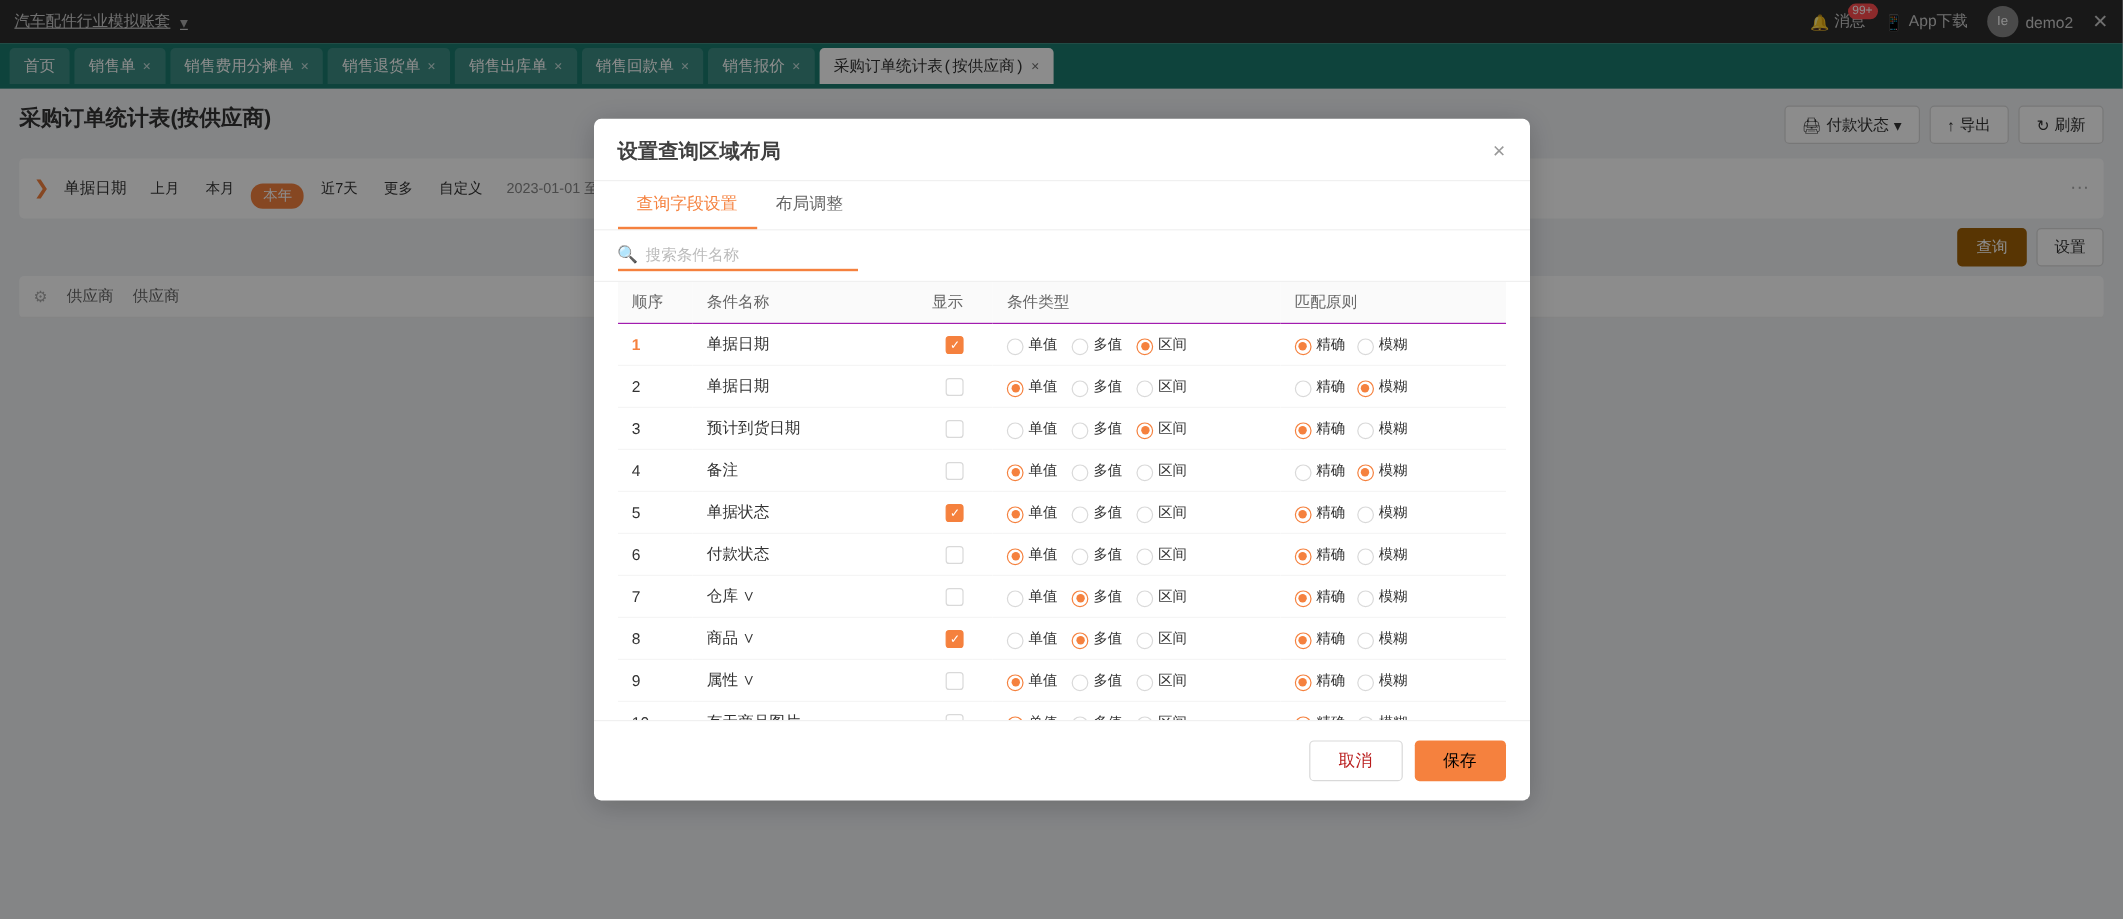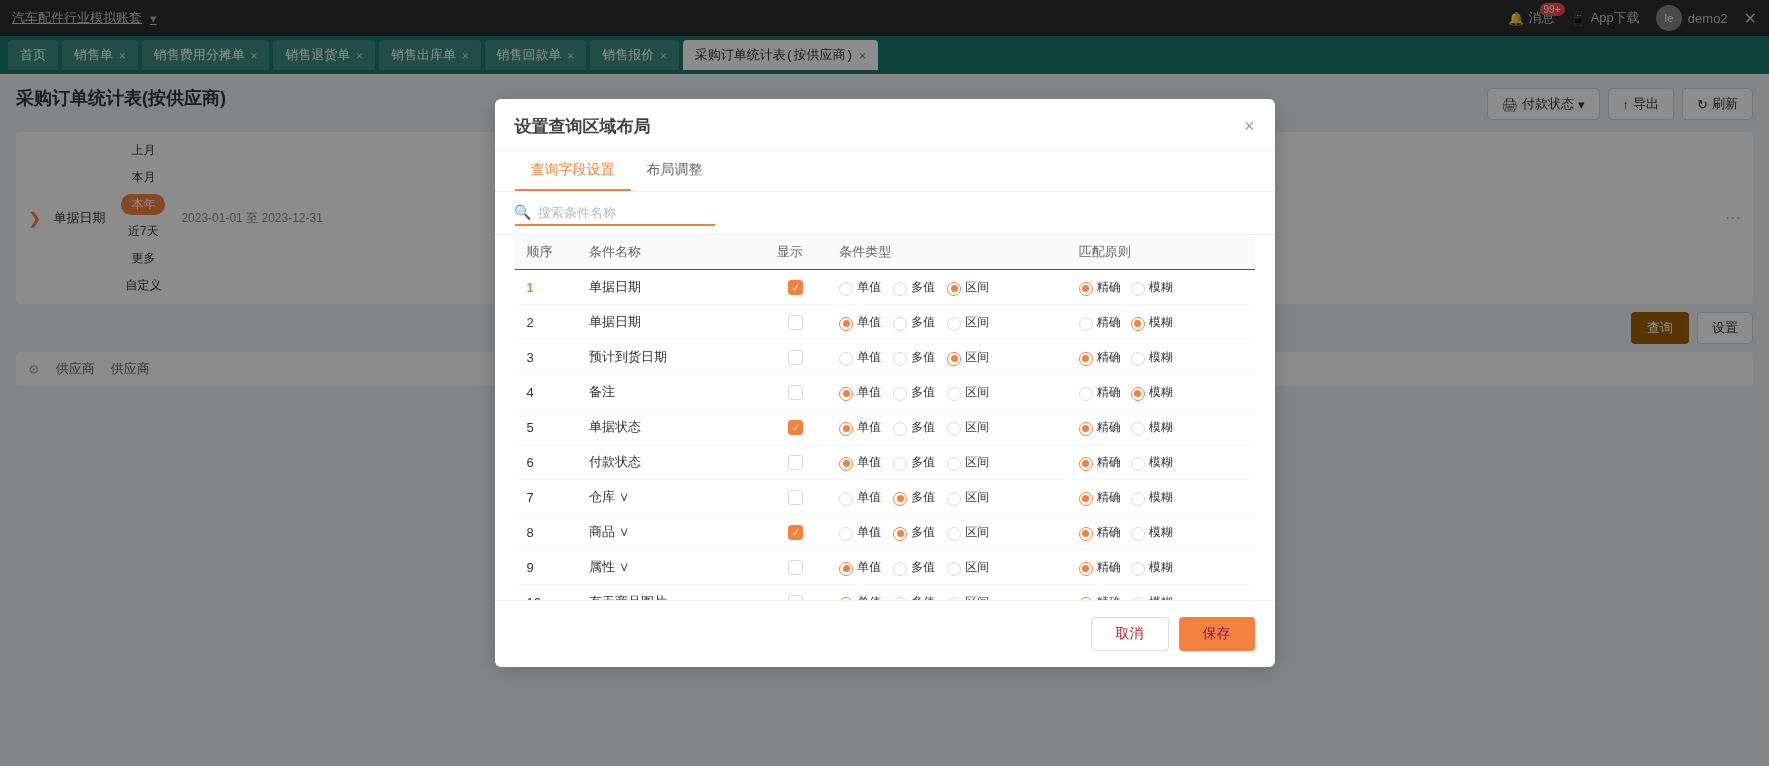--- a/index.html
+++ b/index.html
@@ -57,23 +57,23 @@
     .filter-bar {
       background: #fff;
       border-radius: 4px;
       padding: 8px 12px;
       display: flex;
       align-items: center;
       gap: 12px;
       margin-bottom: 8px;
     }
     .filter-arrow { color: #f5813e; font-size: 16px; cursor: pointer; }
-    .date-filter { display: flex; align-items: center; gap: 6px; font-size: 13px; color: #333; flex-direction: column; }
+    .date-filter { display: flex; align-items: center; gap: 6px; font-size: 13px; color: #333; }
     .date-btn { padding: 2px 8px; border-radius: 3px; cursor: pointer; font-size: 12px; }
-    .date-btn.active { background: #f5813e; color: #fff; border-radius: 10px; padding: 2px 10px; }
+    .date-btn.active { background: #f5813e; color: #fff; border-radius: 10px; padding: 2px 10px; margin-top: 13px; }
     .date-range { color: #888; font-size: 12px; }
 
     
     .table-area { background: #fff; border-radius: 4px; }
     .table-header { display: flex; align-items: center; padding: 8px 12px; border-bottom: 1px solid #f0f0f0; gap: 16px; }
     .table-col { color: #666; font-size: 13px; }
 
     
     .overlay {
       position: fixed;
@@ -231,21 +231,21 @@
       background: #fff;
       color: #b91c1c;
       border: 1px solid #d9d9d9;
       border-radius: 4px;
       padding: 7px 24px;
       cursor: pointer;
       font-size: 14px;
     }
     .btn-save {
       background: #f5813e;
-      color: #701a75;
+      color: #000000;
       border: none;
       border-radius: 4px;
       padding: 7px 24px;
       cursor: pointer;
       font-size: 14px;
     }
 
     .col-seq { width: 60px; }
     .col-name { width: 180px; }
     .col-show { width: 60px; text-align: center; }

